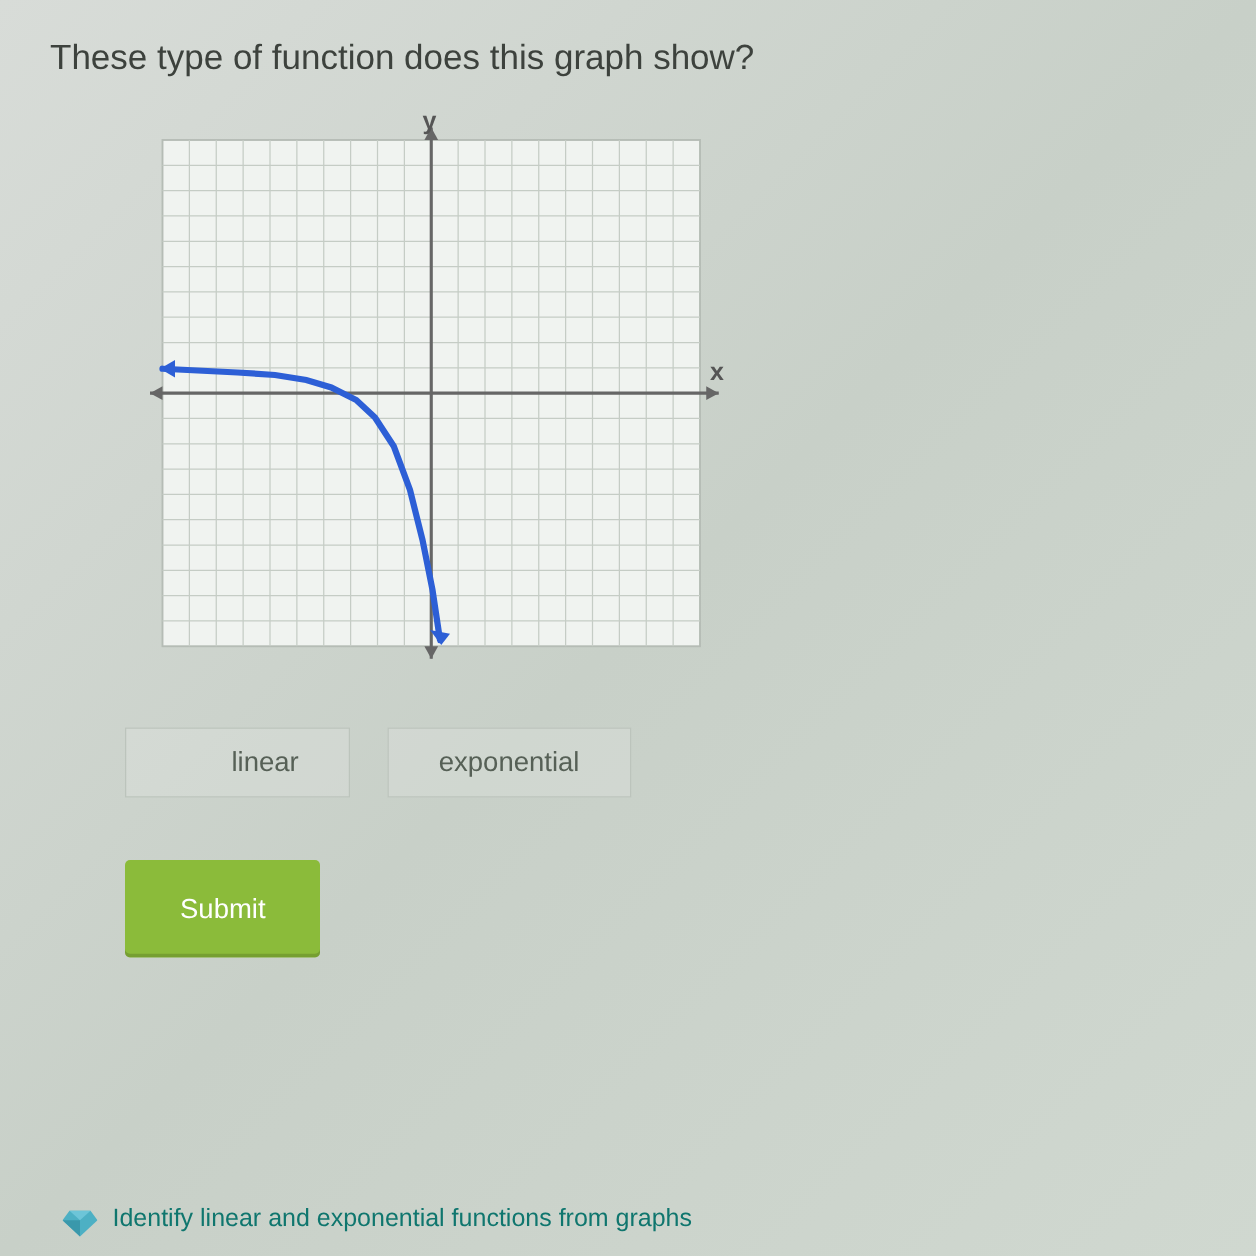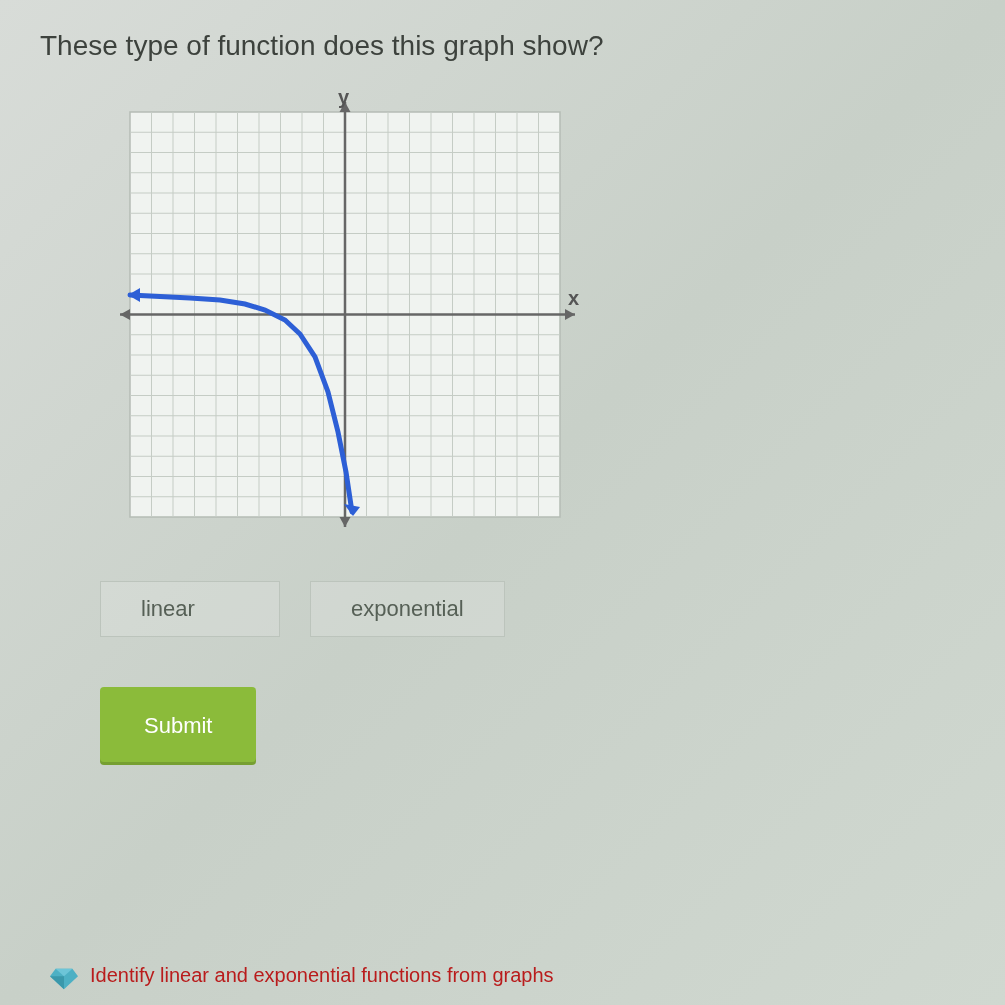--- a/index.html
+++ b/index.html
@@ -32,21 +32,21 @@
       flex-wrap: wrap;
     }
     .option {
       border: 1px solid #bcc4bc;
       background: rgba(255,255,255,0.15);
       padding: 14px 40px;
       font-size: 22px;
       color: #566056;
       cursor: pointer;
       min-width: 180px;
-      text-align: left;
+      text-align: right;
     }
     .submit {
       background: #8bbb3a;
       color: #fff;
       border: none;
       padding: 26px 44px;
       font-size: 22px;
       border-radius: 4px;
       margin-left: 60px;
       cursor: pointer;
@@ -66,21 +66,21 @@
     .cursor-icon {
       display: inline-block;
       width: 18px;
       height: 18px;
       margin-right: 4px;
     }
     .skill-link {
       position: absolute;
       bottom: 18px;
       left: 90px;
-      color: #b91c1c;
+      color: #0f766e;
       font-size: 20px;
     }
     .gem-icon {
       position: absolute;
       bottom: 15px;
       left: 50px;
       width: 28px;
       height: 24px;
     }
     .label-y {

